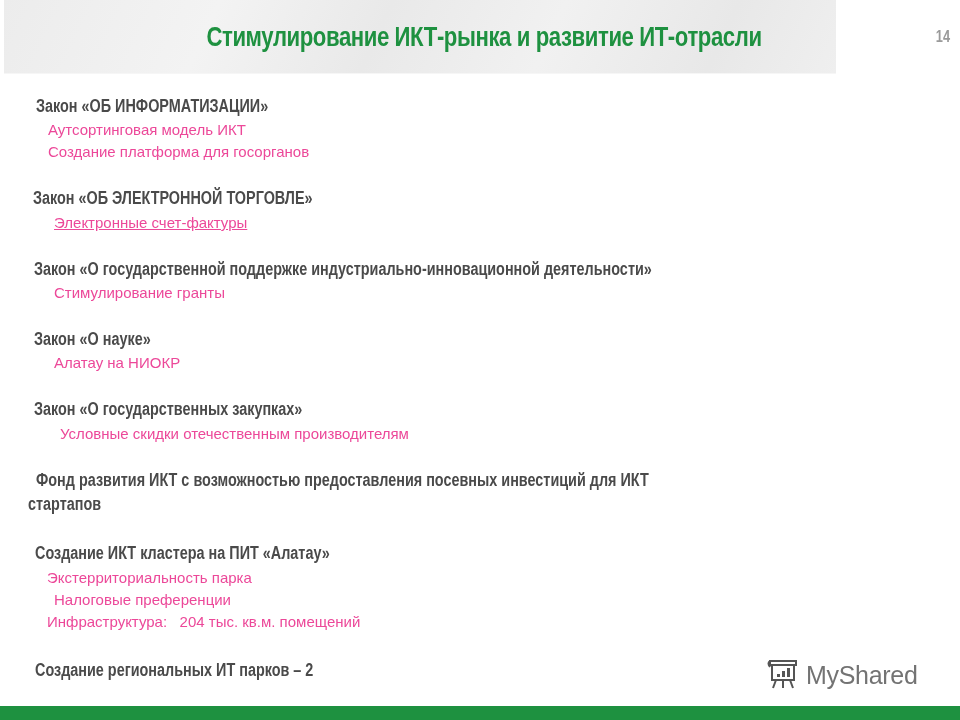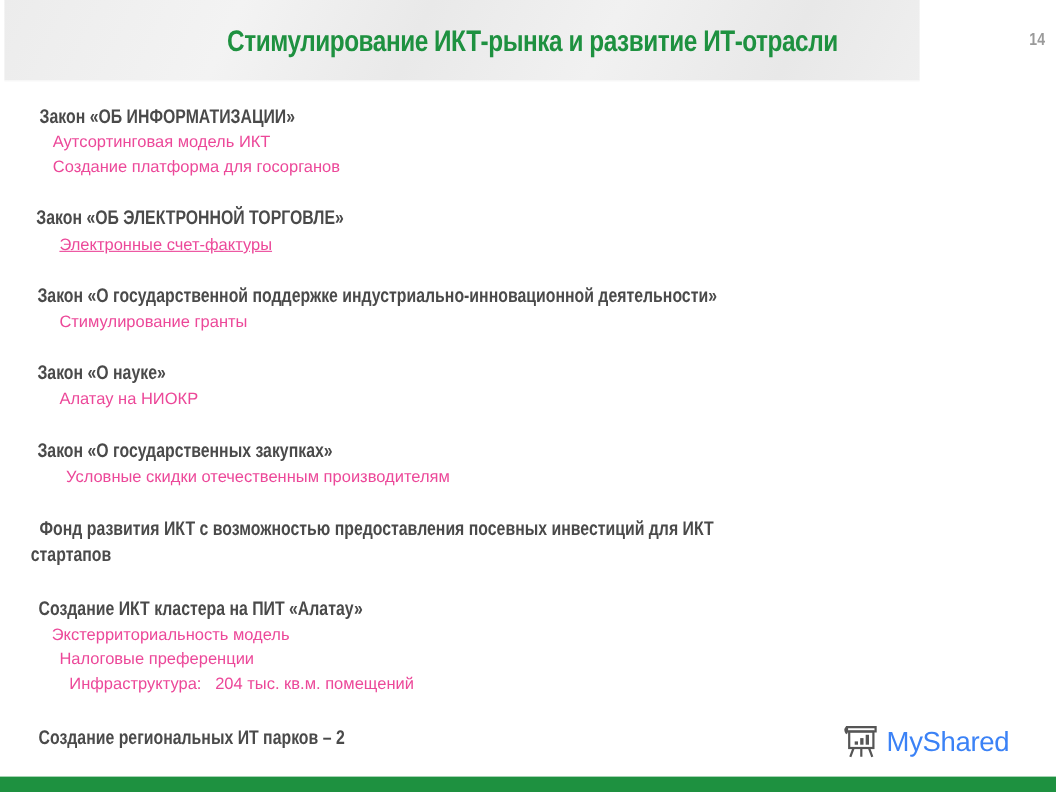--- a/index.html
+++ b/index.html
@@ -4,21 +4,21 @@
   <style>
     html,body{margin:0;padding:0;}
     body{width:960px;height:720px;position:relative;overflow:hidden;background:#ffffff;font-family:"Liberation Sans",sans-serif;}
     .header{position:absolute;left:4px;top:0;width:832px;height:73px;background:linear-gradient(115deg,#ececec 0%,#f3f3f3 25%,#e9e9e9 45%,#f1f1f1 65%,#e8e8e8 85%,#efefef 100%);border-bottom:1px solid #f6f6f6;}
     .title{position:absolute;left:0;width:960px;top:22px;text-align:center;color:#1e9140;font-family:"Liberation Sans",sans-serif;font-weight:bold;font-size:27px;letter-spacing:-0.5px;transform:scaleX(0.82);transform-origin:center;}
     .pagenum{position:absolute;left:930px;top:28px;color:#9a9a9a;font-weight:bold;font-size:16px;transform:scaleX(0.8);}
     .h{position:absolute;color:#4a4a4a;font-weight:bold;font-size:18px;white-space:nowrap;transform:scaleX(0.8);transform-origin:left;}
     .s{position:absolute;color:#ec4899;font-size:15px;white-space:nowrap;}
     .footer{position:absolute;left:0;top:706px;width:960px;height:14px;background:#1e9140;}
     .logo{position:absolute;left:766px;top:656px;display:flex;align-items:center;}
-    .logo-text{color:#3b82f6;font-size:25px;margin-left:6px;letter-spacing:-0.3px;}
+    .logo-text{color:#737373;font-size:25px;margin-left:6px;letter-spacing:-0.3px;}
   </style>
 </head>
 <body>
 
 <div class="header">
   <div class="title">Стимулирование ИКТ-рынка и развитие ИТ-отрасли</div>
   <div class="pagenum">14</div>
 </div>
 
 <div class="h" style="left:36px;top:96px;">Закон «ОБ ИНФОРМАТИЗАЦИИ»</div>
@@ -34,23 +34,23 @@
 <div class="h" style="left:34px;top:329px;">Закон «О науке»</div>
 <div class="s" style="left:54px;top:354px;">Алатау на НИОКР</div>
 
 <div class="h" style="left:34px;top:399px;">Закон «О государственных закупках»</div>
 <div class="s" style="left:60px;top:425px;">Условные скидки отечественным производителям</div>
 
 <div class="h" style="left:36px;top:470px;">Фонд развития ИКТ с возможностью предоставления посевных инвестиций для ИКТ</div>
 <div class="h" style="left:28px;top:494px;">стартапов</div>
 
 <div class="h" style="left:35px;top:543px;">Создание ИКТ кластера на ПИТ «Алатау»</div>
-<div class="s" style="left:47px;top:569px;">Экстерриториальность модель</div>
+<div class="s" style="left:47px;top:569px;">Экстерриториальность парка</div>
 <div class="s" style="left:54px;top:591px;">Налоговые преференции</div>
-<div class="s" style="left:47px;top:613px;white-space:pre;margin-left:16px;">Инфраструктура:   204 тыс. кв.м. помещений</div>
+<div class="s" style="left:47px;top:613px;white-space:pre;">Инфраструктура:   204 тыс. кв.м. помещений</div>
 
 <div class="h" style="left:35px;top:660px;">Создание региональных ИТ парков – 2</div>
 
 <div class="logo">
   <span>
     <svg width="34" height="34" viewBox="0 0 34 34">
       <path d="M4 5 h26 v4 H4z" fill="none" stroke="#555" stroke-width="2"></path>
       <path d="M4 5 q-3 2 0 6" fill="none" stroke="#555" stroke-width="2"></path>
       <rect x="6" y="9" width="22" height="15" fill="none" stroke="#555" stroke-width="2"></rect>
       <rect x="11" y="18" width="3" height="3" fill="#555"></rect>

